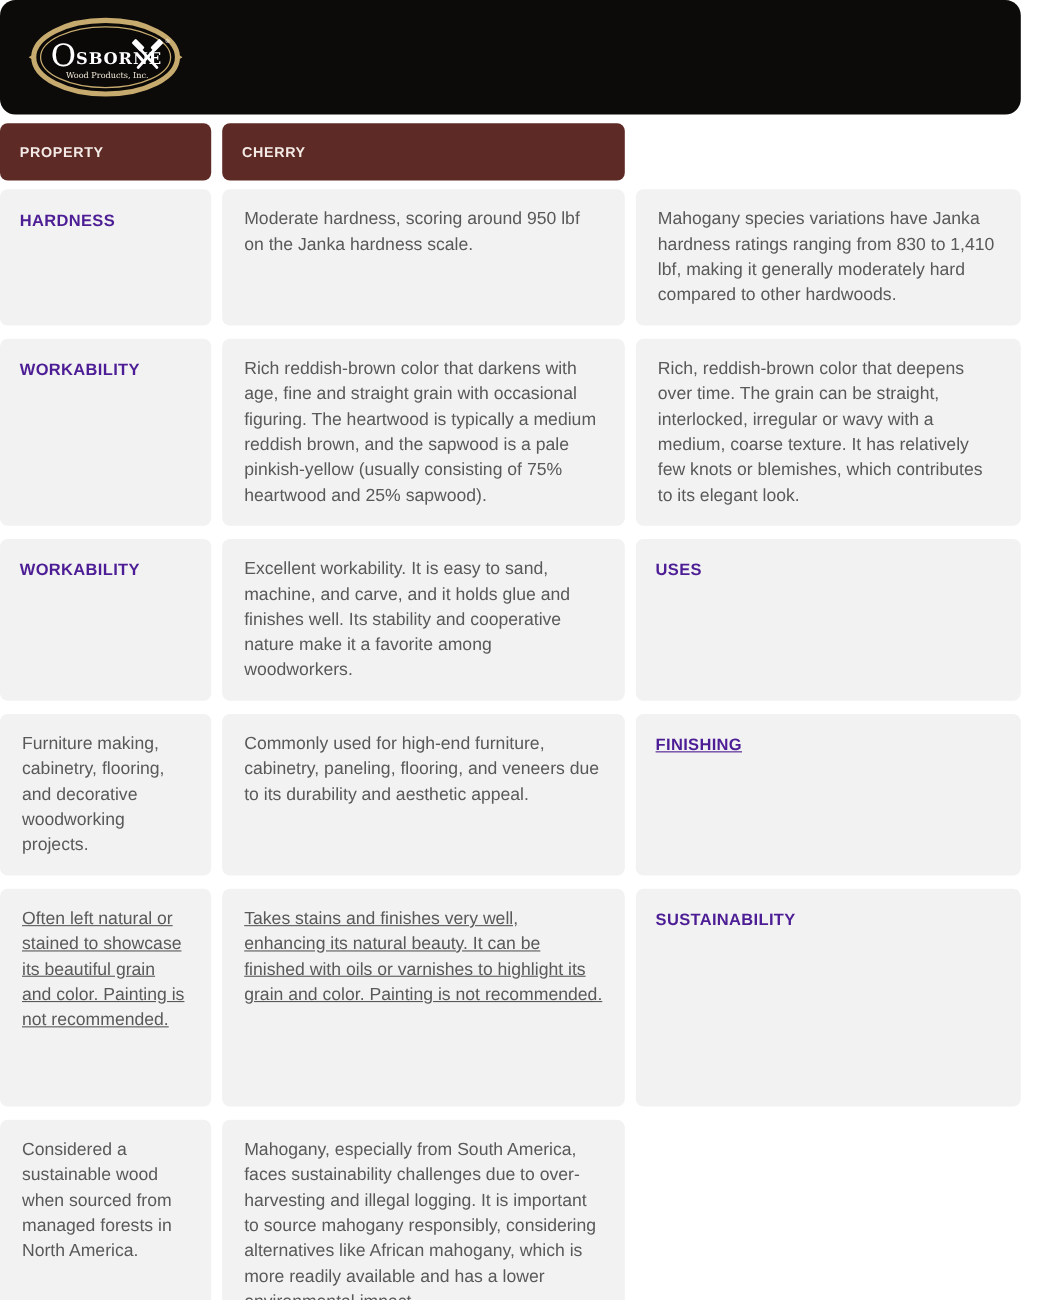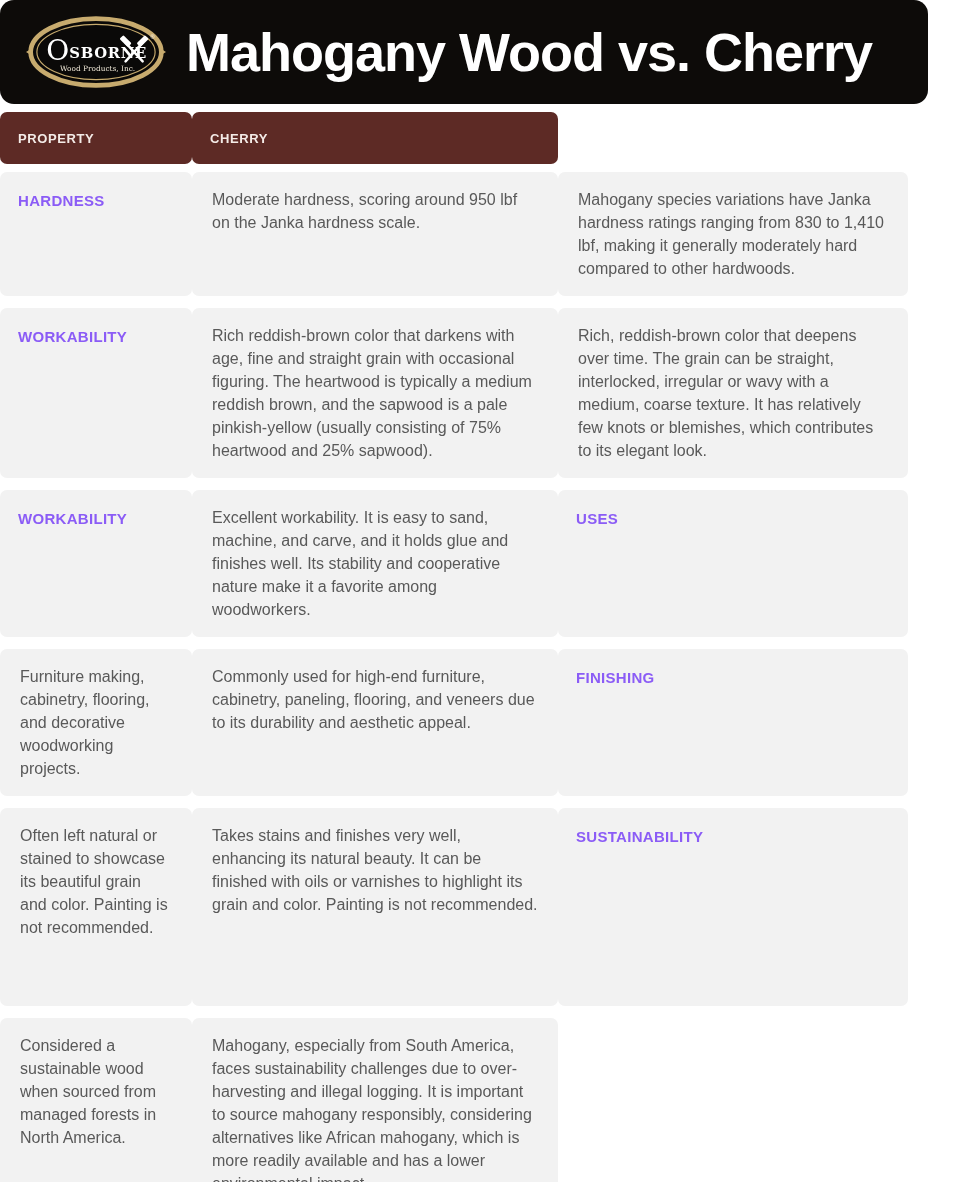--- a/index.html
+++ b/index.html
@@ -17,39 +17,40 @@
   }
 
   
   .logo-lg { width: 140px; height: 78px; flex: 0 0 auto; }
   .logo-sm { width: 96px; height: 50px; flex: 0 0 auto; }
 
   
   .thead, .tgrid {
     width: 840px; display: grid;
     grid-template-columns: 192px 366px 350px;
+    column-gap: 10px;
   }
   .thead { margin-top: 8px; margin-bottom: 8px; }
   .tgrid { row-gap: 12px; }
 
   .hcell {
     background: #5d2a25; color: #f4ebe7; border-radius: 7px; height: 52px;
     display: flex; align-items: center; padding: 0 18px;
     font-size: 13px; font-weight: 700; letter-spacing: 0.6px;
   }
   .cell { background: #f2f2f2; border-radius: 7px; }
   .prop {
-    padding: 20px 18px; font-size: 15px; font-weight: 700; color: #8b5cf6;
+    padding: 20px 18px; font-size: 15px; font-weight: 700; color: #4c1d95;
     letter-spacing: 0.3px;
   }
   .body {
     padding: 16px 20px; font-size: 16px; line-height: 23px; color: #595959;
   }
   .mh1 { min-height: 122px; } .mh2 { min-height: 170px; } .mh3 { min-height: 146px; }
-  .mh4 { min-height: 96px; }  .mh5 { min-height: 120px; } .mh6 { min-height: 198px; }
+  .mh4 { min-height: 96px; }  .mh5 { min-height: 120px; text-decoration: underline; } .mh6 { min-height: 198px; }
 
   
   .footer {
     margin-top: 12px; width: 928px; height: 54px; background: #0d0b09; border-radius: 10px;
     display: flex; align-items: center; justify-content: space-between; padding: 0 10px 0 24px;
   }
   .footer-site { color: #f5f2ef; font-size: 20px; letter-spacing: 0.3px; }
 </style>
 </head>
 <body>
@@ -65,21 +66,20 @@
       <text x="26" y="60" fill="#ffffff" font-family="DejaVu Serif, serif"><tspan font-size="36">O</tspan><tspan font-size="19" dy="-2" font-weight="bold" letter-spacing="1">SBORNE</tspan></text>
       <text x="92" y="74" fill="#f2ead9" font-family="DejaVu Serif, serif" font-size="9.5" text-anchor="middle">Wood Products, Inc.</text>
       <g stroke="#ffffff" stroke-width="3.2" stroke-linecap="round">
         <line x1="128" y1="62" x2="150" y2="38"></line>
         <line x1="128" y1="38" x2="150" y2="62"></line>
         <rect x="120.5" y="32.5" width="15" height="7" rx="1.5" transform="rotate(45 128 36)" fill="#ffffff" stroke="none"></rect>
         <rect x="142.5" y="32.5" width="15" height="7" rx="1.5" transform="rotate(-45 150 36)" fill="#ffffff" stroke="none"></rect>
       </g>
       <text x="160" y="33" fill="#ffffff" font-size="7">®</text>
     </svg>
-    <div class="banner-title">Mahogany Wood vs. Cherry</div>
   </div>
 
   <div class="thead">
     <div class="hcell">PROPERTY</div>
     <div class="hcell">CHERRY</div>
   </div>
 
   <div class="tgrid">
 
     <div class="cell prop mh1">HARDNESS</div>

